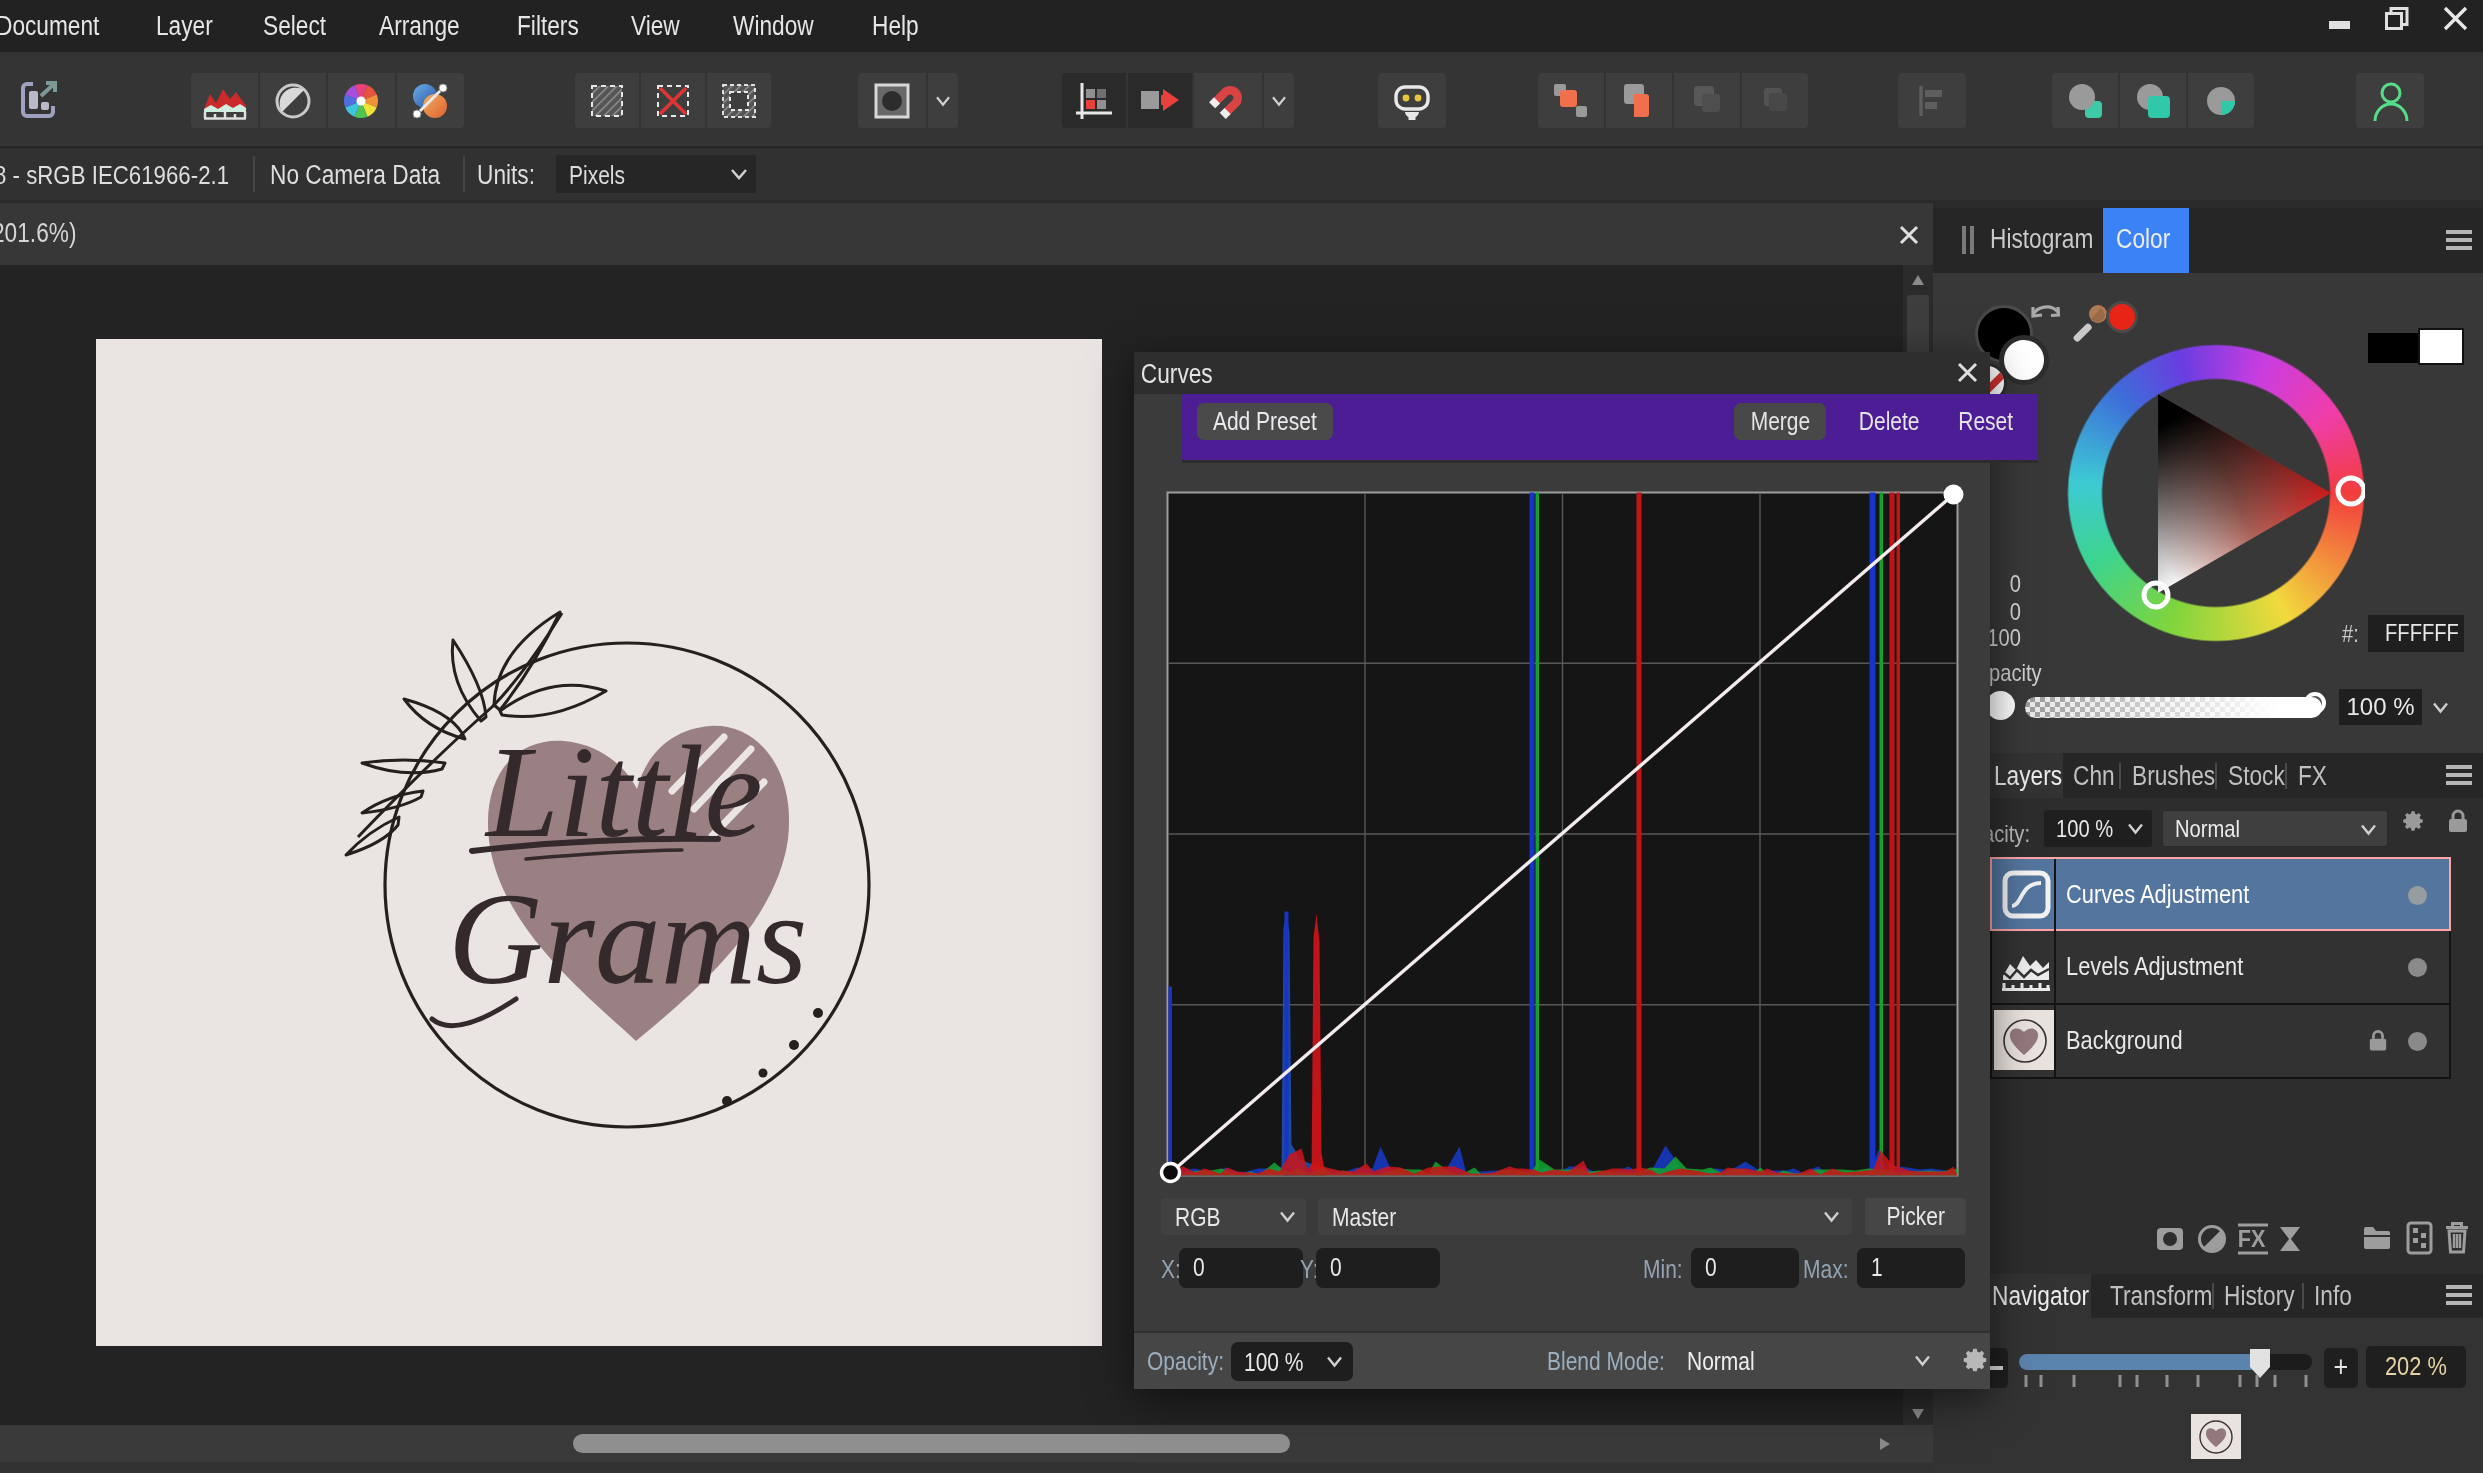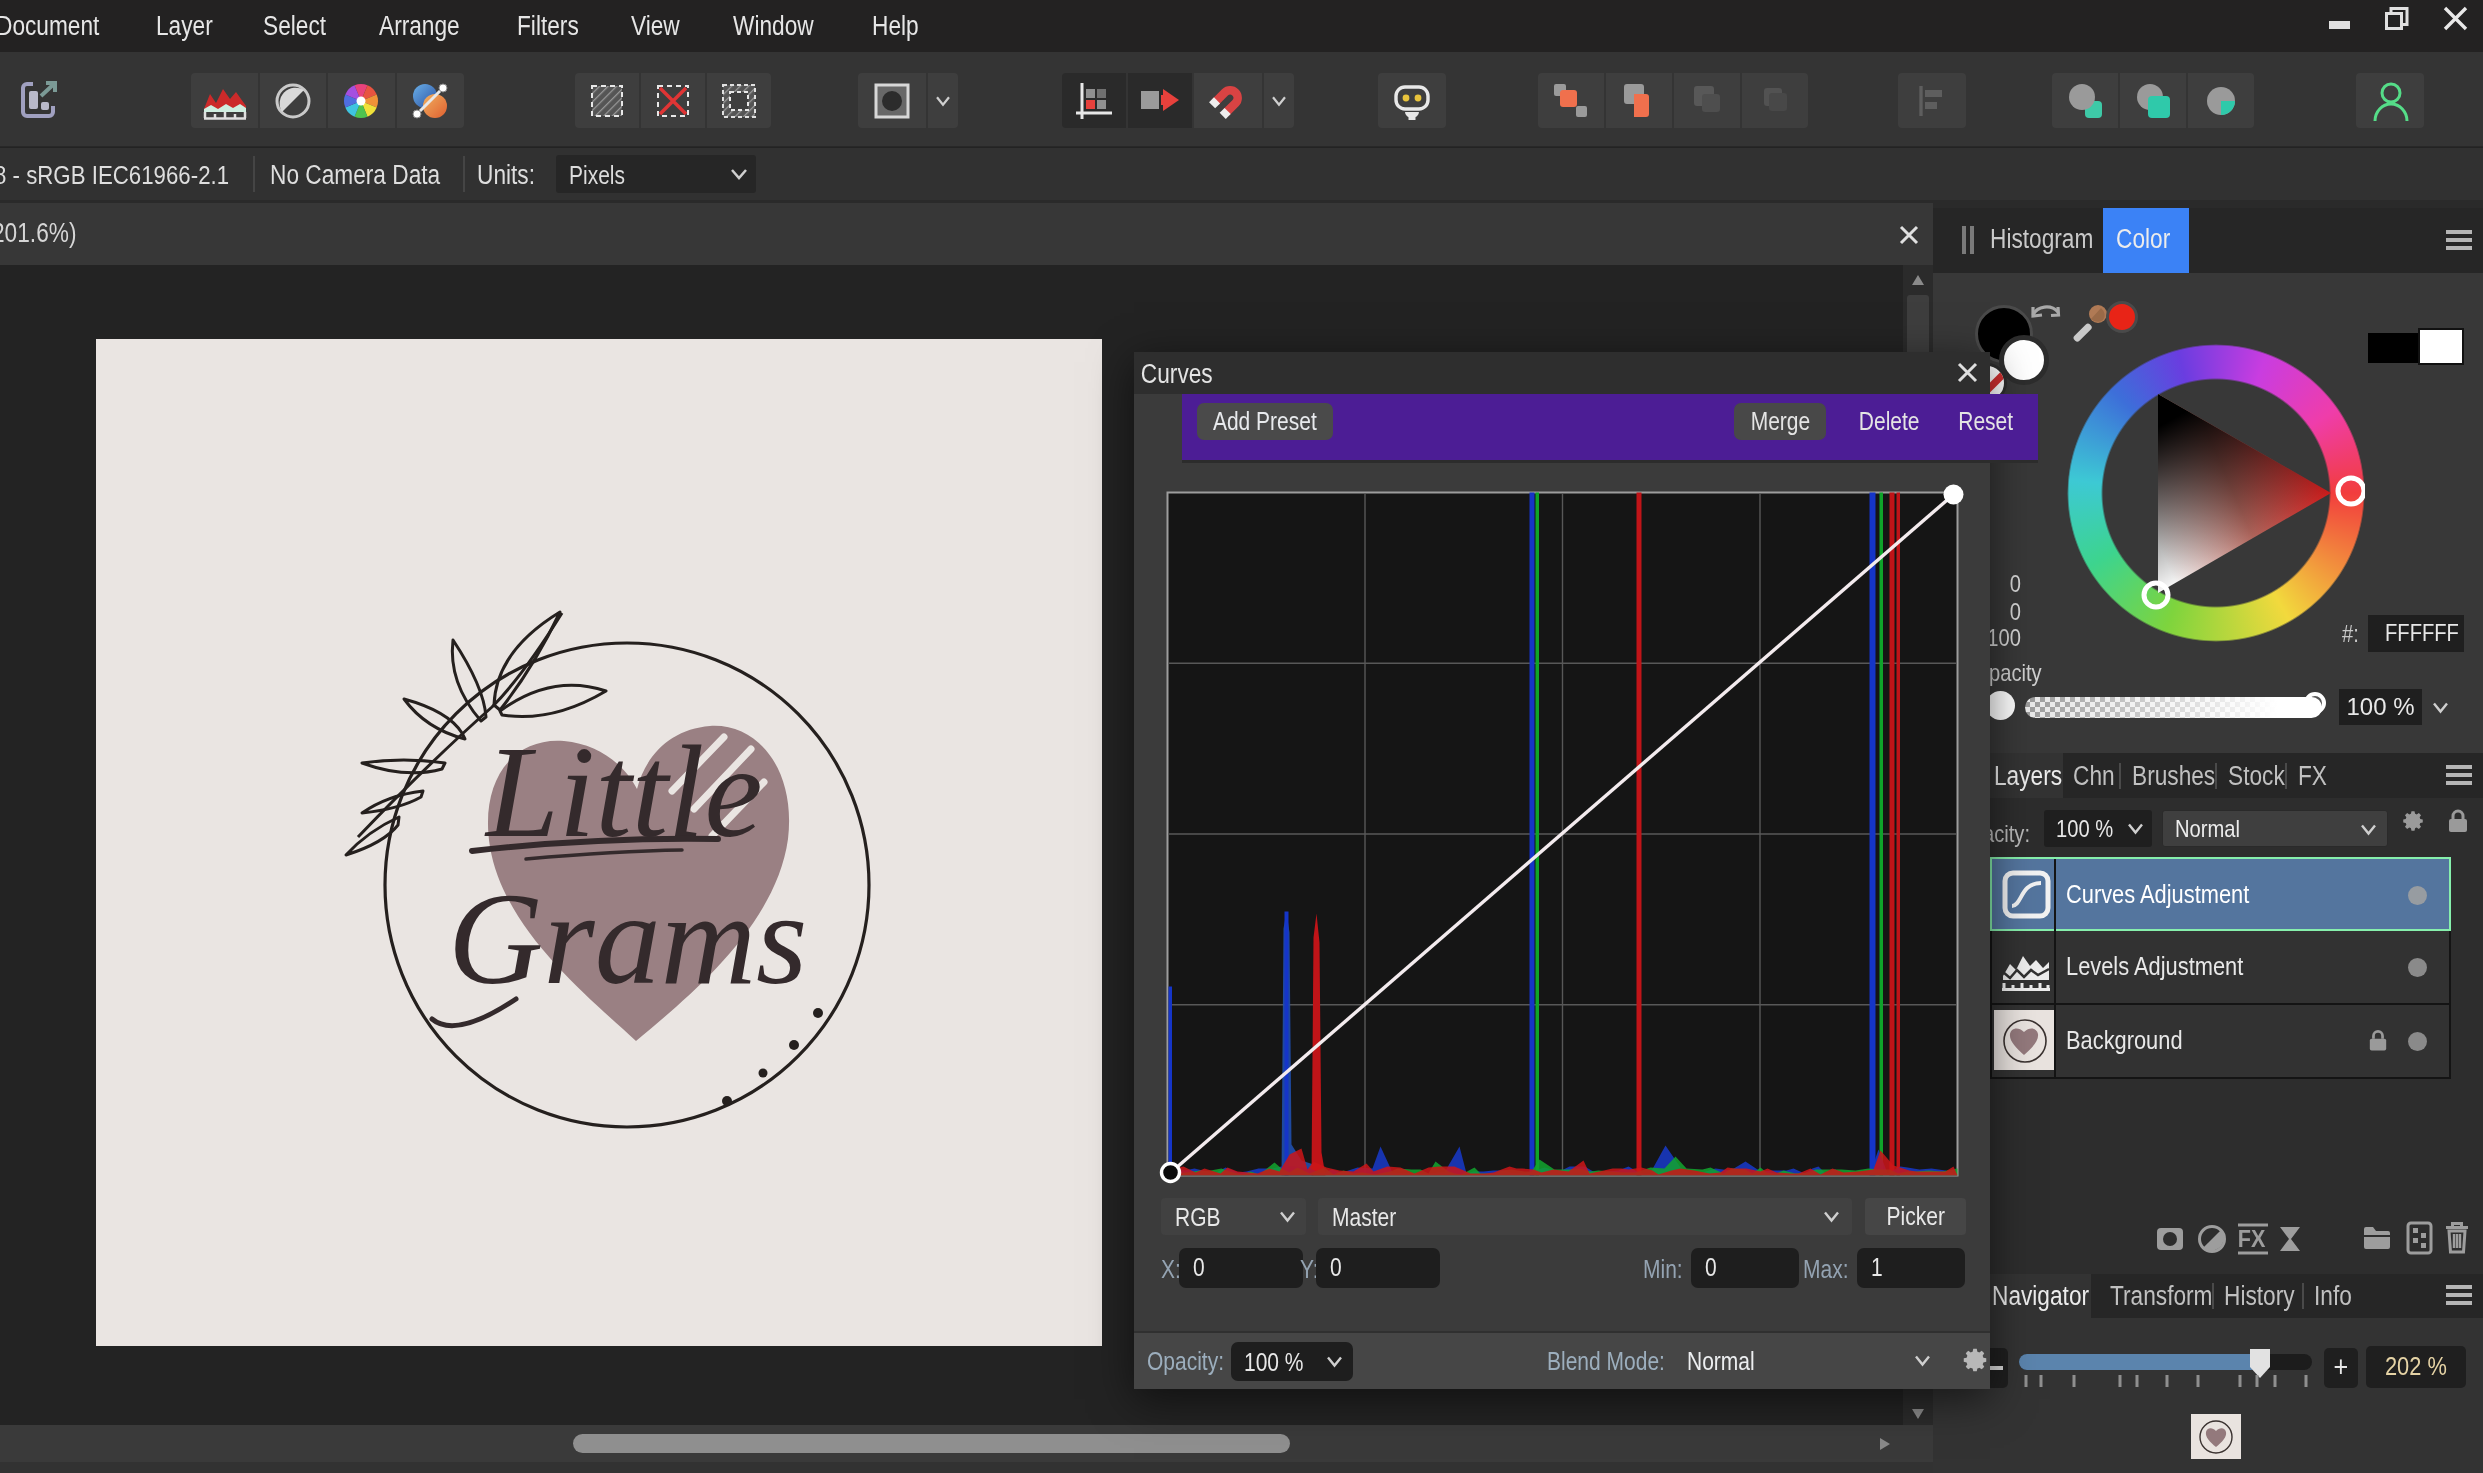--- a/index.html
+++ b/index.html
@@ -415,21 +415,21 @@
         </svg>
     </div>
     <svg class="abs" style="left:467px;top:10px;" width="26" height="26" viewBox="0 0 24 24">
         <path fill="#9a9a9a" d="M12 8.5a3.5 3.5 0 100 7 3.5 3.5 0 000-7zm9 4.9v-2.8l-2.3-.5a7 7 0 00-.6-1.5l1.3-2-2-2-2 1.3c-.5-.25-1-.46-1.5-.6L13.4 3h-2.8l-.5 2.3c-.53.14-1.03.35-1.5.6l-2-1.3-2 2 1.3 2c-.25.47-.46.97-.6 1.5L3 10.6v2.8l2.3.5c.14.53.35 1.03.6 1.5l-1.3 2 2 2 2-1.3c.47.25.97.46 1.5.6l.5 2.3h2.8l.5-2.3c.53-.14 1.03-.35 1.5-.6l2 1.3 2-2-1.3-2c.25-.47.46-.97.6-1.5l2.3-.5z"></path>
       </svg>
     <svg class="abs" style="left:514px;top:11px;" width="22" height="25" viewBox="0 0 22 25">
         <rect x="2" y="10" width="18" height="13" rx="2" fill="#9a9a9a"></rect>
         <path d="M6 10 V7 a5 5 0 0 1 10 0 v3" fill="none" stroke="#9a9a9a" stroke-width="3"></path>
       </svg>
 
-    <div class="abs" style="left:57px;top:59px;width:461px;height:74px;background:#54759e;border:2px solid #86efac;">
+    <div class="abs" style="left:57px;top:59px;width:461px;height:74px;background:#54759e;border:2px solid #fca5a5;">
       <svg class="abs" style="left:10px;top:11px;" width="49" height="49" viewBox="0 0 49 49">
         <rect x="3" y="3" width="43" height="43" rx="8" fill="none" stroke="#f2f2f2" stroke-width="5"></rect>
         <path d="M10 36 C 20 36, 18 13, 39 13" fill="none" stroke="#f2f2f2" stroke-width="4"></path>
       </svg>
       <div class="abs" style="left:62px;top:0;width:2px;height:72px;background:#141414;"></div>
       <div class="abs txt" style="left:74px;top:20px;font-size:26px;color:#ffffff;">Curves Adjustment</div>
       <div class="abs" style="left:416px;top:27px;width:19px;height:19px;border-radius:50%;background:#979ca1;"></div>
     </div>
     <div class="abs" style="left:57px;top:207px;width:461px;height:74px;background:#323232;border:2px solid #141414;border-top:none;">
       <div class="abs" style="left:2px;top:5px;width:60px;height:60px;background:#e9e3df;">

